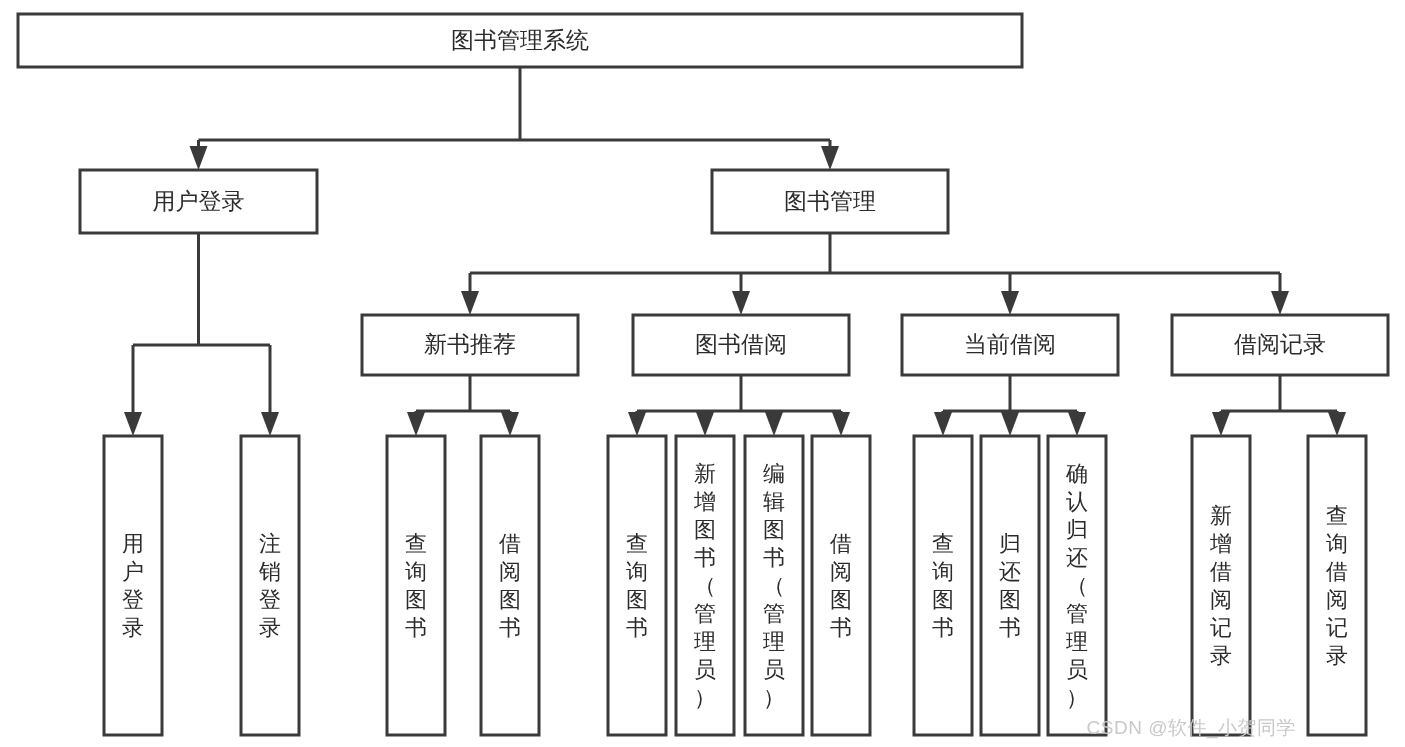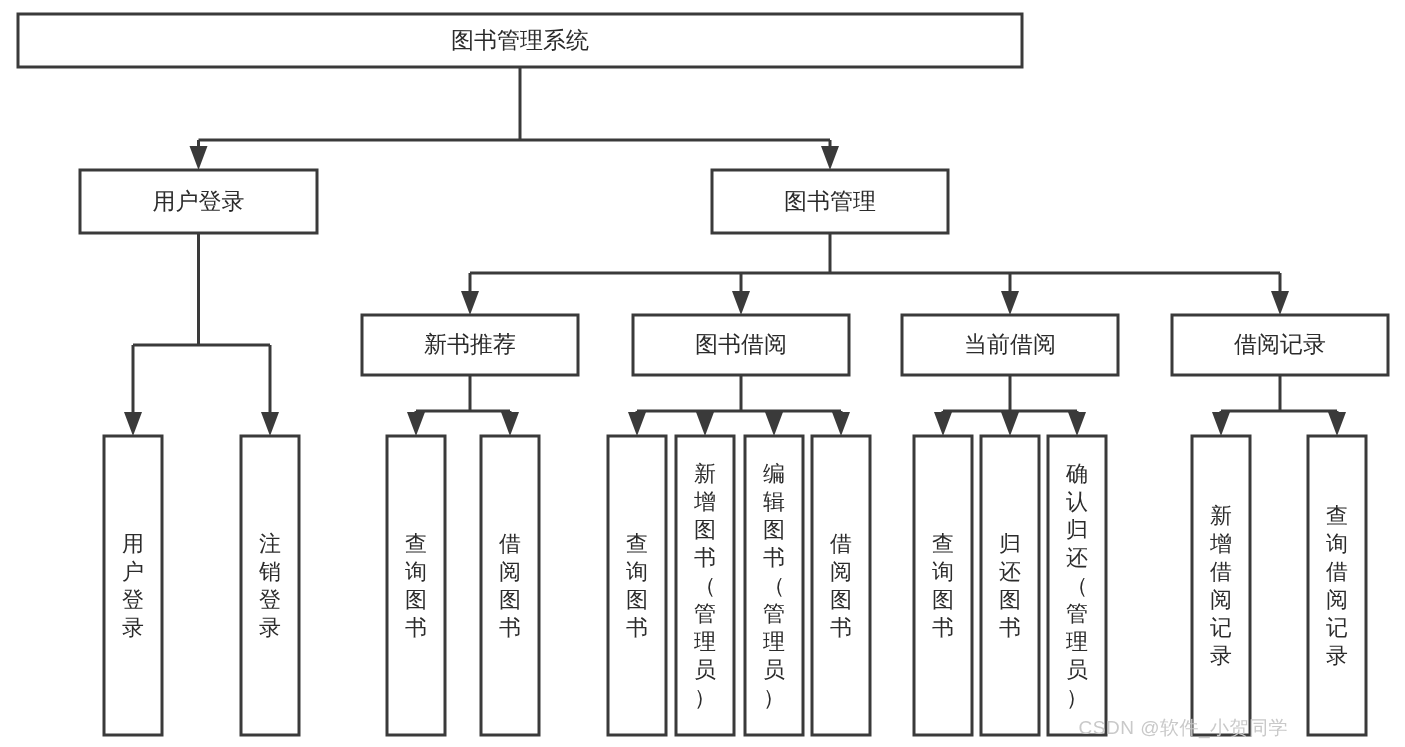--- a/index.html
+++ b/index.html
@@ -53,21 +53,21 @@
   }
   
   .vlabel {
     font-family: "Liberation Sans", "DejaVu Sans", sans-serif;
     font-size: 22px;
     fill: #2b2b2b;
     text-anchor: middle;
   }
   .watermark {
     position: absolute;
-    right: 25px;
+    right: 17px;
     bottom: 6px;
     font-family: "Liberation Sans", "DejaVu Sans", sans-serif;
     font-size: 19px;
     color: #c9c9c9;
     white-space: nowrap;
     letter-spacing: 0.5px;
     pointer-events: none;
   }
 </style>
 </head>

